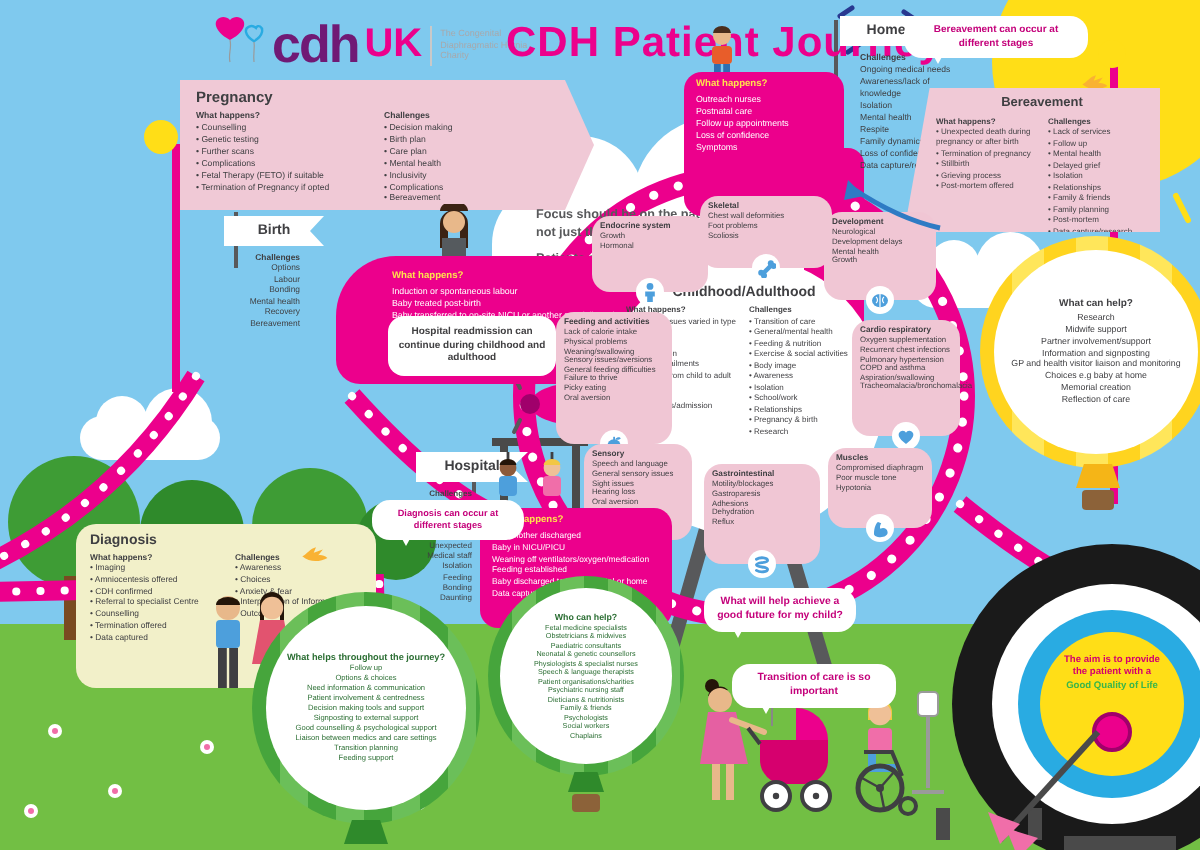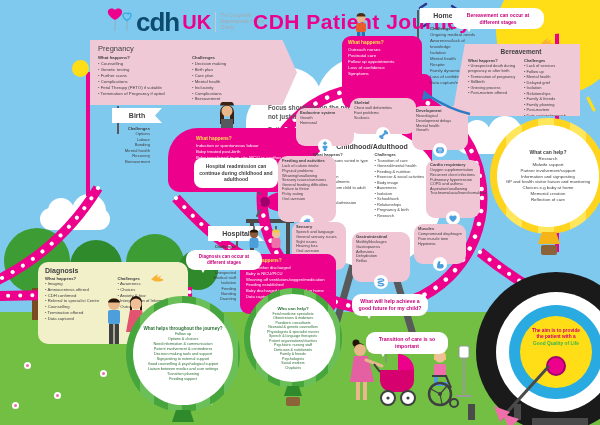--- a/index.html
+++ b/index.html
@@ -12,21 +12,21 @@
   .cloud:before,.cloud:after{content:"";position:absolute;background:#fff;border-radius:50%}
   .cloud.big:before{width:64px;height:64px;left:12px;top:-24px}
   .cloud.big:after{width:88px;height:88px;left:70px;top:-34px}
   .cloud.sm:before{width:26px;height:26px;left:8px;top:-10px}
   .cloud.sm:after{width:34px;height:34px;left:32px;top:-14px}
   .tree{border-radius:50%;background:#3E9C35}
   .trunk{background:#7A4A21}
   .grass{background:#72BF44}
   .banner{background:#F0C9D6;clip-path:polygon(0 0,93% 0,100% 50%,93% 100%,0 100%);
           padding:4px 20px 4px 8px;box-sizing:border-box;font-size:4.3px;line-height:1.25}
-  .bx-title{font-weight:normal;font-size:7.5px;margin-bottom:2px}
+  .bx-title{font-weight:bold;font-size:7.5px;margin-bottom:2px}
   .bx-sub{font-weight:bold;margin-bottom:0.5px}
   .col2{display:flex;gap:9px}
   .col{flex:1}
   .lst div{line-height:1.25;margin-bottom:0.5px}
   .flag{background:#fff;font-weight:bold;text-align:center;
         clip-path:polygon(0 0,100% 0,86% 50%,100% 100%,0 100%);font-size:7px;line-height:15px}
   .pinkbox{background:#EC008C;color:#fff;border-radius:9px;padding:4px 6px;box-sizing:border-box;
            font-size:4.4px;line-height:1.3}
   .pinkbox .hd{color:#FFE14D;font-weight:bold;font-size:4.8px;margin-bottom:1px}
   .lightbox{background:#F2F0C9;border-radius:10px;padding:5px 7px;box-sizing:border-box;font-size:4.2px}
@@ -130,21 +130,21 @@
 
     <polygon points="522,392 534,414 512,410" fill="#F06EA9"></polygon>
   </svg>
 
   <div class="abs z3" style="left:106px;top:4px;display:flex;align-items:center">
     <span><svg width="30" height="32" viewBox="0 0 30 32">
       <path d="M9 6C6 3 1 5 2 9c.8 3.2 5 6 7 7 2-1 6.2-3.8 7-7 1-4-4-6-7-3z" fill="#EC008C"></path>
       <path d="M22 10c-2-2-5.5-.6-5 2 .4 2 3 4 4 4.6 1-.6 3.6-2.6 4-4.6.5-2.6-2-4-3-2z" fill="none" stroke="#29ABE2" stroke-width="1.2"></path>
       <path d="M9 16c1 4-1 7 0 11M21 17c.5 3-.5 6 0 10" stroke="#9A9A9A" stroke-width="0.6" fill="none"></path>
     </svg></span>
-    <span style="font-size:26px;font-weight:bold;color:#0c4a6e;letter-spacing:-1px">cdh</span>
+    <span style="font-size:26px;font-weight:bold;color:#701a75;letter-spacing:-1px">cdh</span>
     <span style="font-size:20px;font-weight:bold;color:#EC008C;margin-left:3px">UK</span>
     <span style="width:1px;height:20px;background:#C9C9C9;margin:0 4px"></span>
     <span style="width:44px;font-size:4.5px;color:#A7A9AC;line-height:1.3">The Congenital Diaphragmatic Hernia Charity</span>
   </div>
   <div class="abs z3" style="left:253px;top:10px;font-size:21px;font-weight:bold;color:#EC008C;letter-spacing:0.5px">CDH Patient Journey</div>
 
   <div class="abs z3" style="left:72px;top:60px;width:17px;height:17px;border-radius:50%;background:#FFDE17"></div>
   <div class="abs z3" style="left:549px;top:20px;width:14px;height:14px;border-radius:50%;background:#FFDE17"></div>
 
   <div class="abs z3 banner" style="left:90px;top:40px;width:207px;height:65px">

